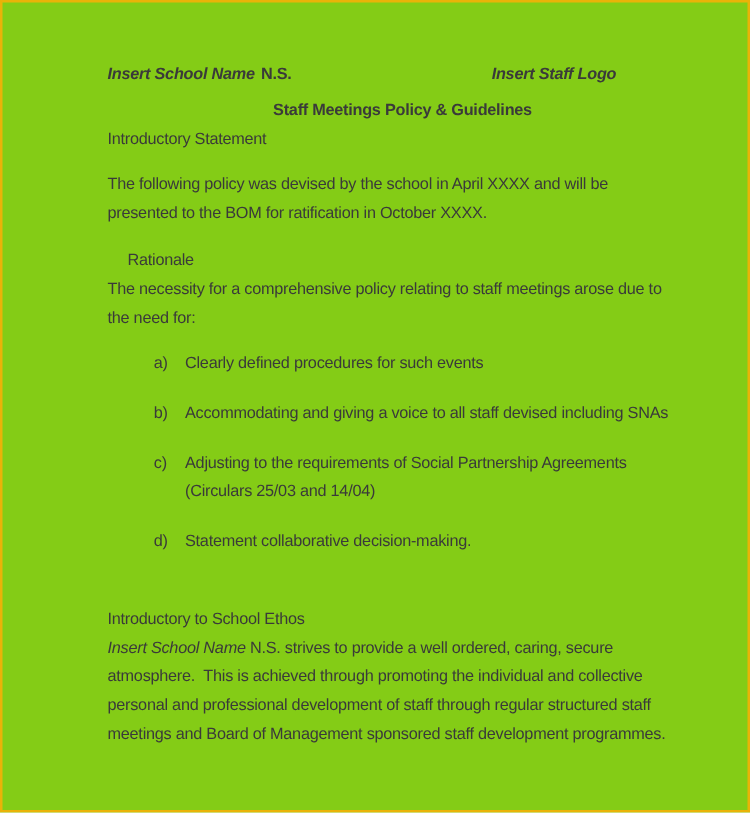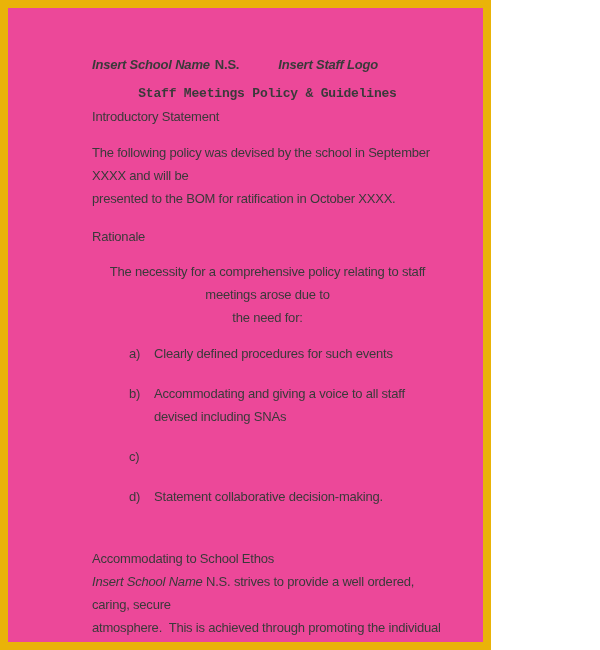--- a/index.html
+++ b/index.html
@@ -2,25 +2,25 @@
 <html><head>
 <meta charset="utf-8">
 <style>
   html, body {
     margin: 0;
     padding: 0;
     background: #ffffff;
   }
   .page {
     position: relative;
-    width: 491px;
+    width: 600px;
     height: 650px;
     box-sizing: border-box;
-    background: #ec4899;
-    border: 8px solid #eab308;
+    background: #84cc16;
+    border: 2px solid #eab308;
     font-family: "Liberation Sans", sans-serif;
     font-size: 13px;
     line-height: 23px;
     letter-spacing: -0.2px;
     color: #3a3a3a;
     overflow: hidden;
   }
   .content {
     box-sizing: border-box;
     width: 100%;
@@ -34,34 +34,33 @@
     margin-top: 45px;
     font-weight: bold;
   }
   .italic { font-style: italic; }
   .name-suffix { margin-left: 5px; }
   .logo-cell { margin-right: 65px; }
   .doc-title {
     margin: 6px 0 0 0;
     text-align: center;
     font-weight: bold;
-    font-family: Liberation Mono, monospace;
   }
   .heading {
     margin: 0;
     font-weight: normal;
   }
   .h-intro { margin-top: 0; }
-  .h-rationale { margin-top: 15px; }
+  .h-rationale { margin-top: 15px; margin-left: 16px; }
   .h-ethos { margin-top: 39px; }
   .para {
     margin: 0;
   }
   .p-intro { margin-top: 13px; }
-  .p-rationale { margin-top: 12px; text-align: center; }
+  .p-rationale { margin-top: 0; }
   .lines { white-space: pre-wrap; }
   .list {
     margin-top: 13px;
   }
   .list-item {
     display: flex;
     margin-bottom: 17px;
   }
   .list-item:last-child { margin-bottom: 0; }
   .marker {
@@ -81,47 +80,49 @@
       <span>
         <span class="italic">Insert School Name</span><span class="name-suffix">N.S.</span>
       </span>
       <span class="italic logo-cell">Insert Staff Logo</span>
     </div>
 
     <p class="doc-title">Staff Meetings Policy &amp; Guidelines</p>
 
     <p class="heading h-intro">Introductory Statement</p>
 
-    <p class="para p-intro lines">The following policy was devised by the school in September XXXX and will be
+    <p class="para p-intro lines">The following policy was devised by the school in April XXXX and will be
 presented to the BOM for ratification in October XXXX.</p>
 
     <p class="heading h-rationale">Rationale</p>
 
     <p class="para p-rationale lines">The necessity for a comprehensive policy relating to staff meetings arose due to
 the need for:</p>
 
     <div class="list">
       <div class="list-item">
         <span class="marker">a)</span>
         <span class="item-text lines">Clearly defined procedures for such events</span>
       </div>
       <div class="list-item">
         <span class="marker">b)</span>
         <span class="item-text lines">Accommodating and giving a voice to all staff devised including SNAs</span>
       </div>
       <div class="list-item">
         <span class="marker">c)</span>
+        <span class="item-text lines">Adjusting to the requirements of Social Partnership Agreements
+(Circulars 25/03 and 14/04)</span>
       </div>
       <div class="list-item">
         <span class="marker">d)</span>
         <span class="item-text lines">Statement collaborative decision-making.</span>
       </div>
     </div>
 
-    <p class="heading h-ethos">Accommodating to School Ethos</p>
+    <p class="heading h-ethos">Introductory to School Ethos</p>
 
     <p class="para"><span class="italic">Insert School Name</span><span class="lines"> N.S. strives to provide a well ordered, caring, secure
 atmosphere.  This is achieved through promoting the individual and collective
 personal and professional development of staff through regular structured staff
 meetings and Board of Management sponsored staff development programmes.</span></p>
 
   </div>
 </div>
 
 </body></html>

